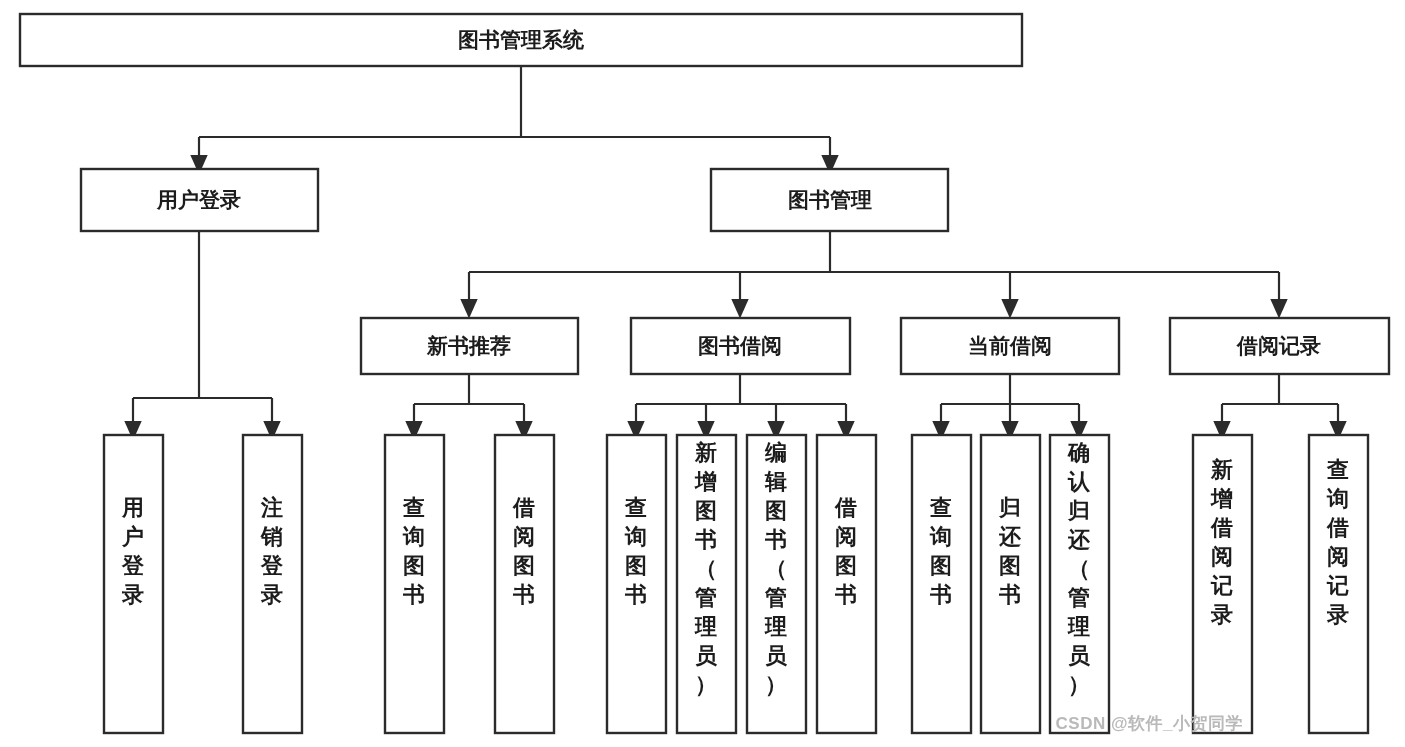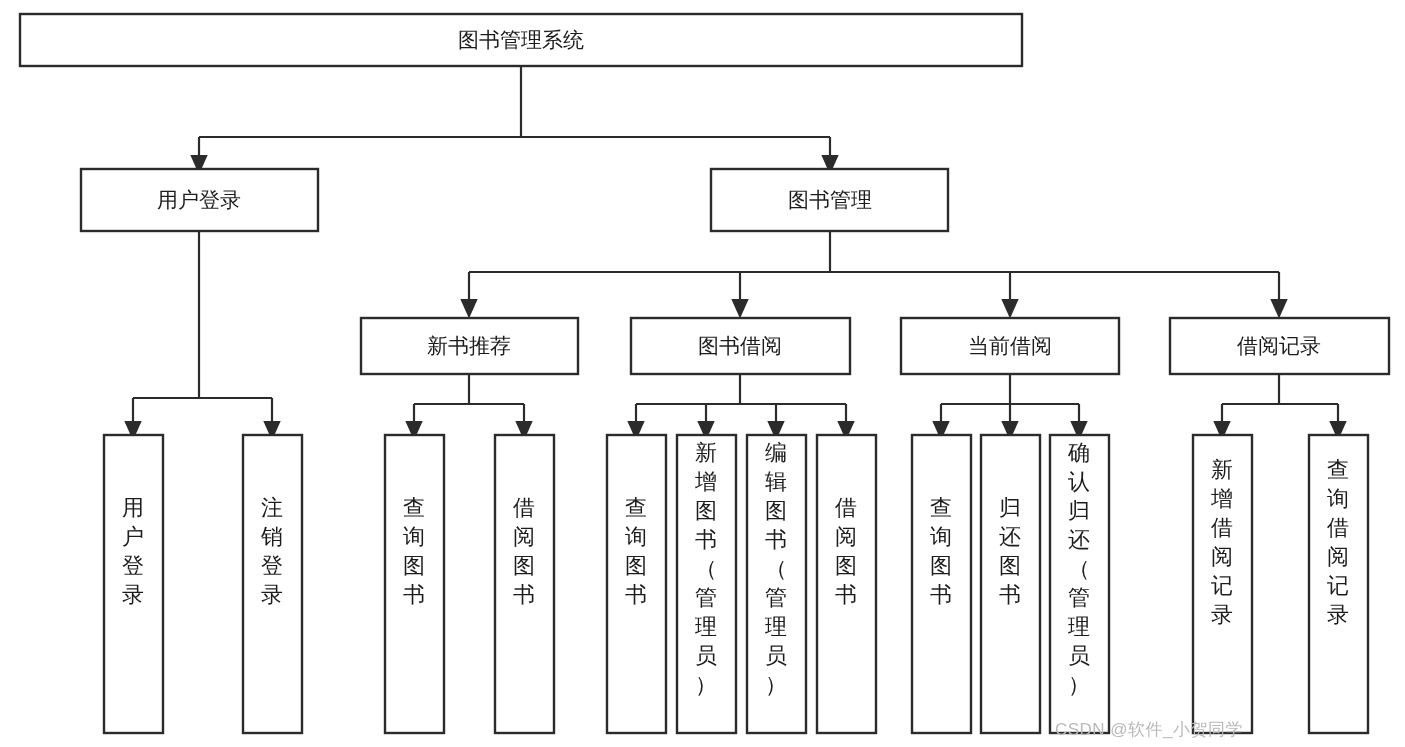--- a/index.html
+++ b/index.html
@@ -11,20 +11,21 @@
     width: 1405px;
     height: 747px;
     font-family: "Liberation Sans", "DejaVu Sans", sans-serif;
     overflow: hidden;
     position: relative;
   }
   #diagram-root {
     position: relative;
     width: 1255px;
     height: 747px;
+    font-weight: bold;
   }
   svg.diagram {
     position: absolute;
     top: 0;
     left: 0;
     width: 1405px;
     height: 747px;
   }
   .node-box {
     fill: #ffffff;
@@ -45,21 +46,21 @@
   }
   .node-label-v {
     font-family: "Liberation Sans", "DejaVu Sans", sans-serif;
     font-size: 22px;
     fill: #1c1c1c;
     text-anchor: middle;
   }
   .watermark {
     position: absolute;
     right: 12px;
-    bottom: 6px;
+    bottom: 12px;
     font-family: "Liberation Sans", "DejaVu Sans", sans-serif;
     font-size: 17px;
     color: #b9b9b9;
     letter-spacing: 0.5px;
     white-space: nowrap;
     pointer-events: none;
   }
 </style>
 </head>
 <body>

